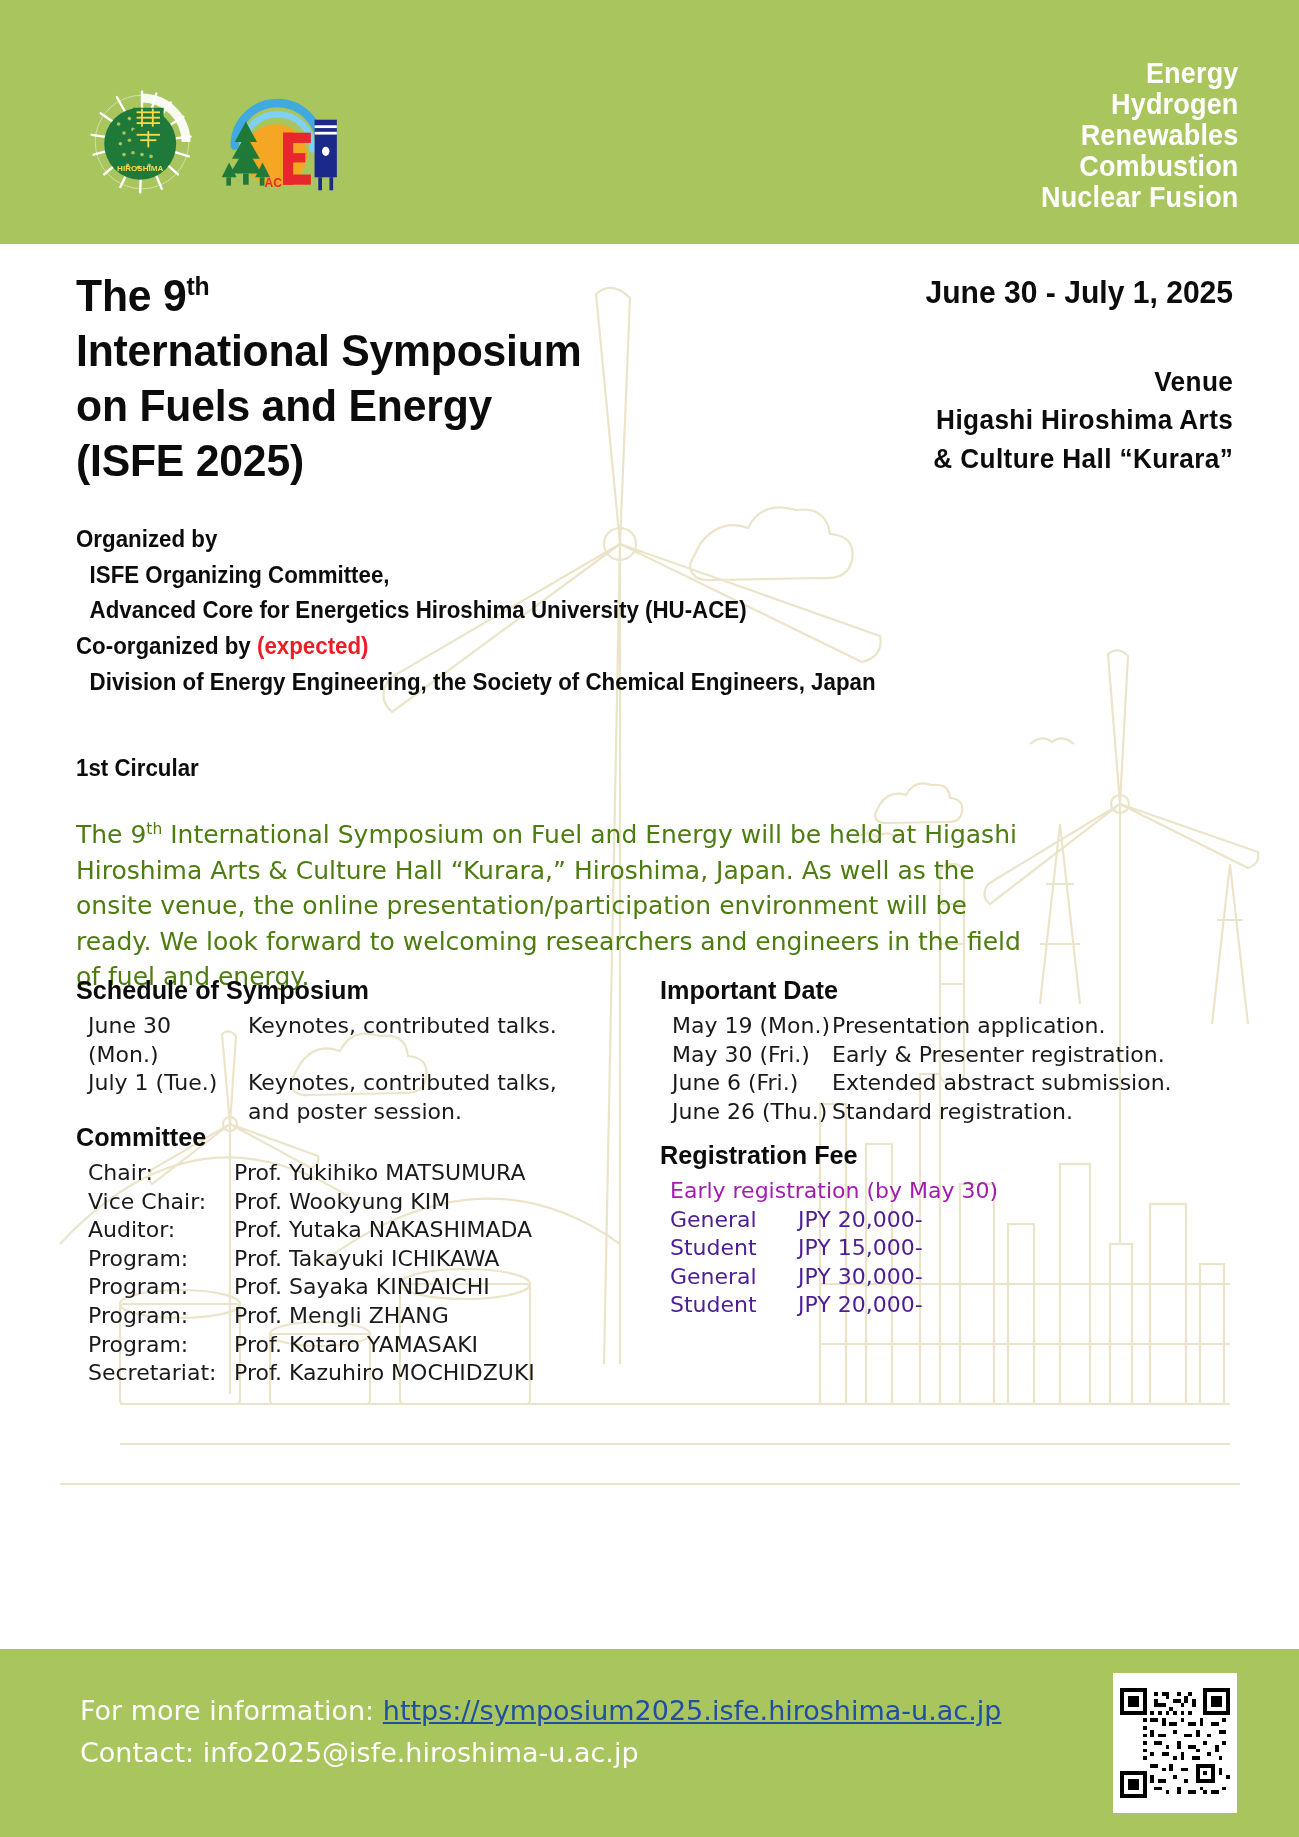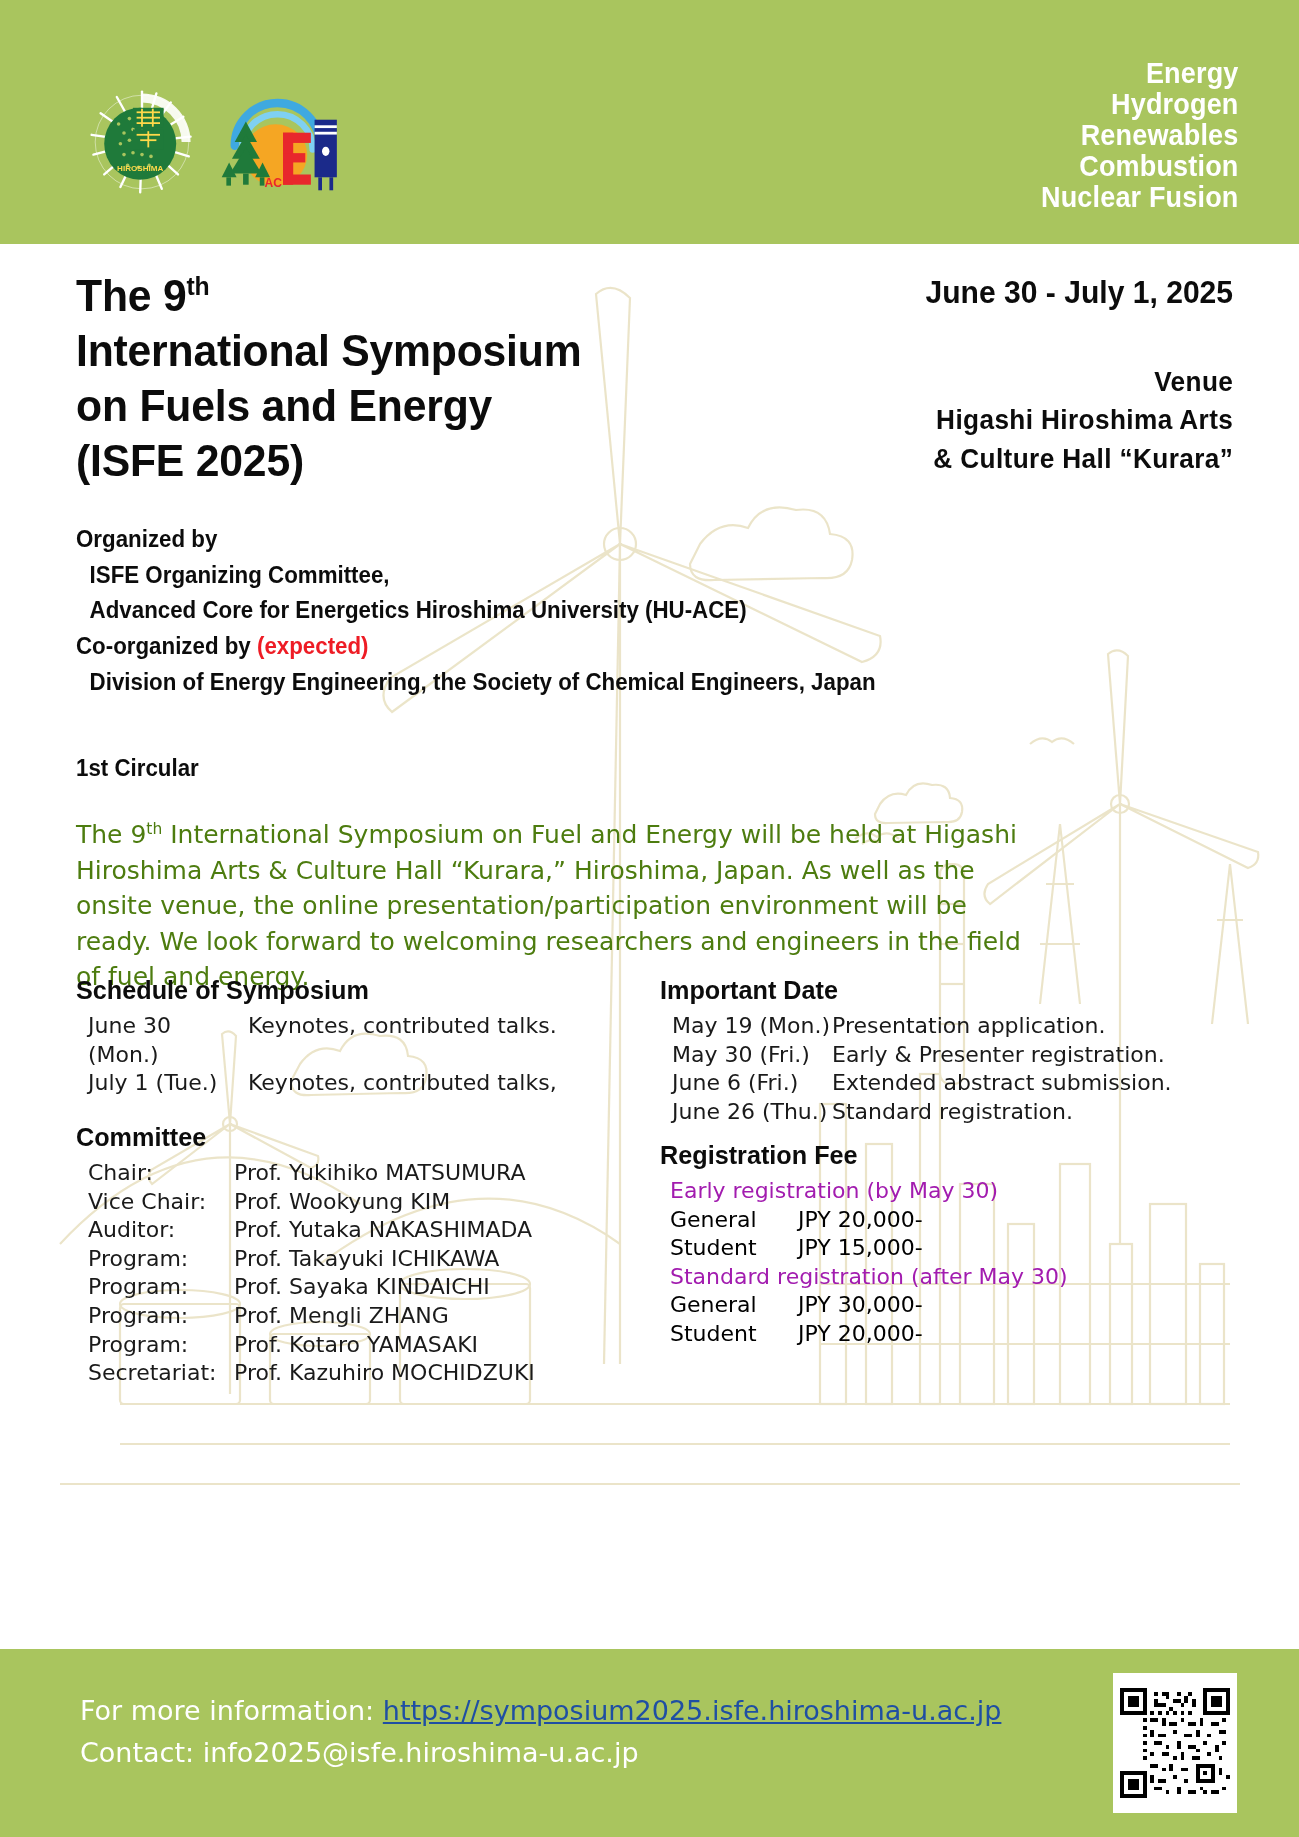--- a/index.html
+++ b/index.html
@@ -183,21 +183,21 @@
   }
   .row .c1 { width: 172px; flex: none; padding-left: 12px; box-sizing: border-box; }
   .row .c2 { flex: 1; }
   .row.cont .c1 { visibility: hidden; }
 
   .committee { position: absolute; left: 76px; top: 1122px; width: 560px; }
   .committee .row .c1 { width: 158px; }
 
   .regfee { position: absolute; left: 660px; top: 1140px; width: 570px; }
   .fee-line { font-family: "DejaVu Sans", sans-serif; font-size: 22px; line-height: 1.30; color:#a21caf; padding-left: 10px; }
-  .fee-row { display:flex; font-family:"DejaVu Sans", sans-serif; font-size:22px; line-height:1.30; color:#000000; padding-left:10px;}
+  .fee-row { display:flex; font-family:"DejaVu Sans", sans-serif; font-size:22px; line-height:1.30; color:#4c1d95; padding-left:10px;}
   .fee-row .f1 { width: 128px; flex:none; }
   .fee-row .f2 { flex: 1; }
 
   
   .footer-band {
     position: absolute;
     left: 0;
     top: 1649px;
     width: 1299px;
     height: 188px;
@@ -454,20 +454,24 @@
     <div class="sec-head">Schedule of Symposium</div>
     <div class="rows">
       <div class="row">
         <span class="c1">June 30 (Mon.)</span>
         <span class="c2">Keynotes, contributed talks.</span>
       </div>
       <div class="row">
         <span class="c1">July 1 (Tue.)</span>
         <span class="c2">Keynotes, contributed talks,</span>
       </div>
+      <div class="row cont">
+        <span class="c1"></span>
+        <span class="c2">and poster session.</span>
+      </div>
     </div>
   </div>
 
   <div class="col-right">
     <div class="sec-head">Important Date</div>
     <div class="rows">
       <div class="row">
         <span class="c1">May 19 (Mon.)</span>
         <span class="c2">Presentation application.</span>
       </div>
@@ -528,21 +532,20 @@
     <div class="sec-head">Registration Fee</div>
     <div class="fee-line">Early registration (by May 30)</div>
     <div class="fee-row">
       <span class="f1">General</span>
       <span class="f2">JPY 20,000-</span>
     </div>
     <div class="fee-row">
       <span class="f1">Student</span>
       <span class="f2">JPY 15,000-</span>
     </div>
-    <div class="fee-line">Standard registration (after May 30)</div>
     <div class="fee-row">
       <span class="f1">General</span>
       <span class="f2">JPY 30,000-</span>
     </div>
     <div class="fee-row">
       <span class="f1">Student</span>
       <span class="f2">JPY 20,000-</span>
     </div>
   </div>
 

